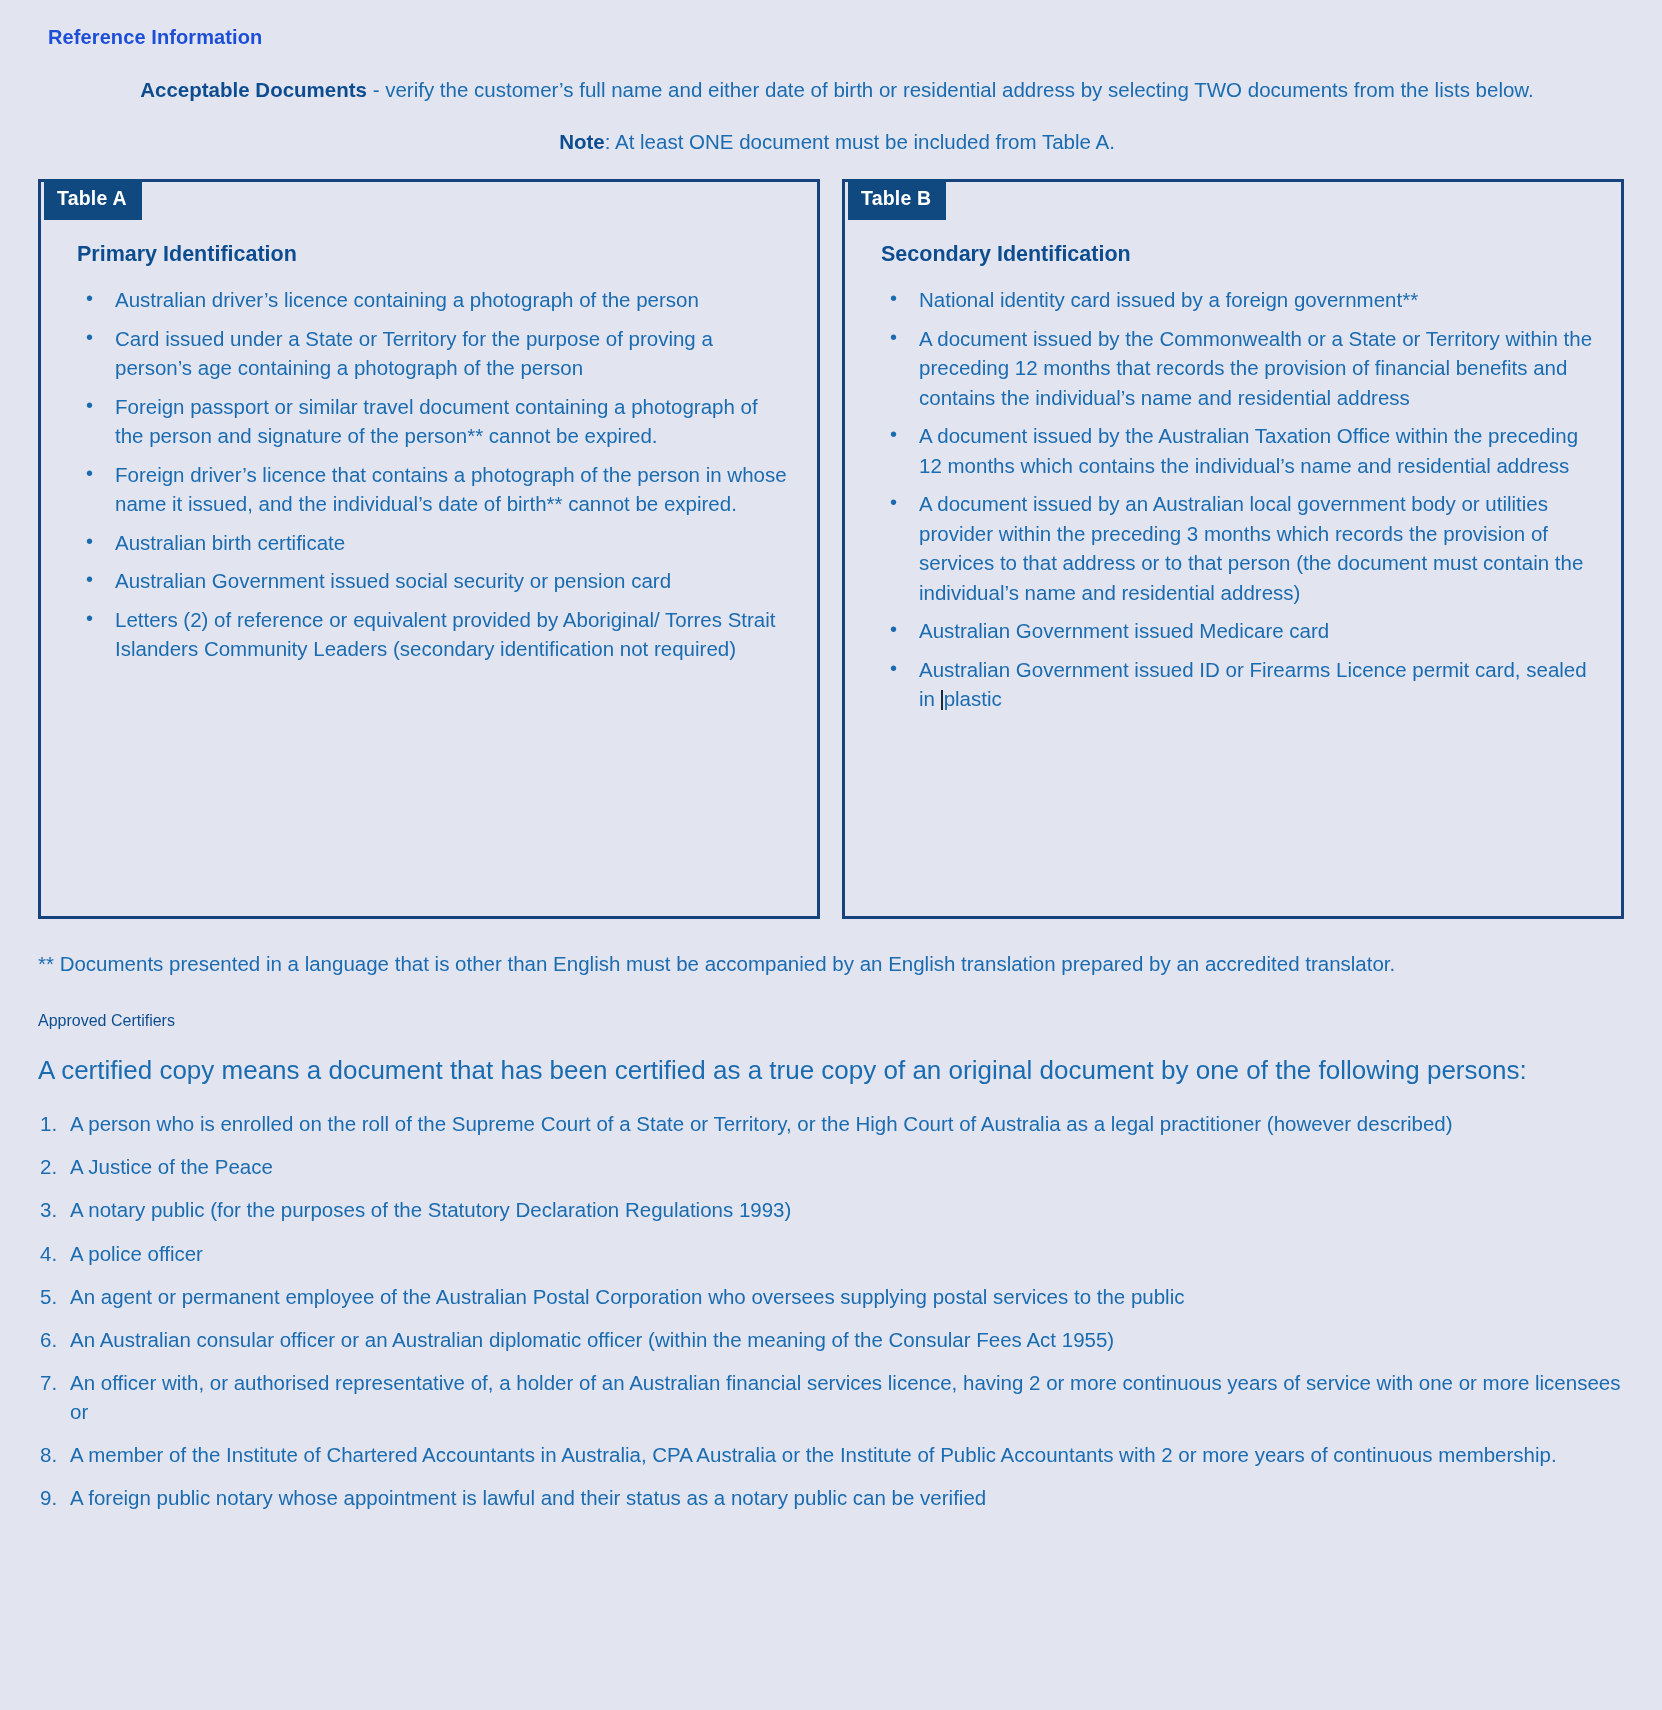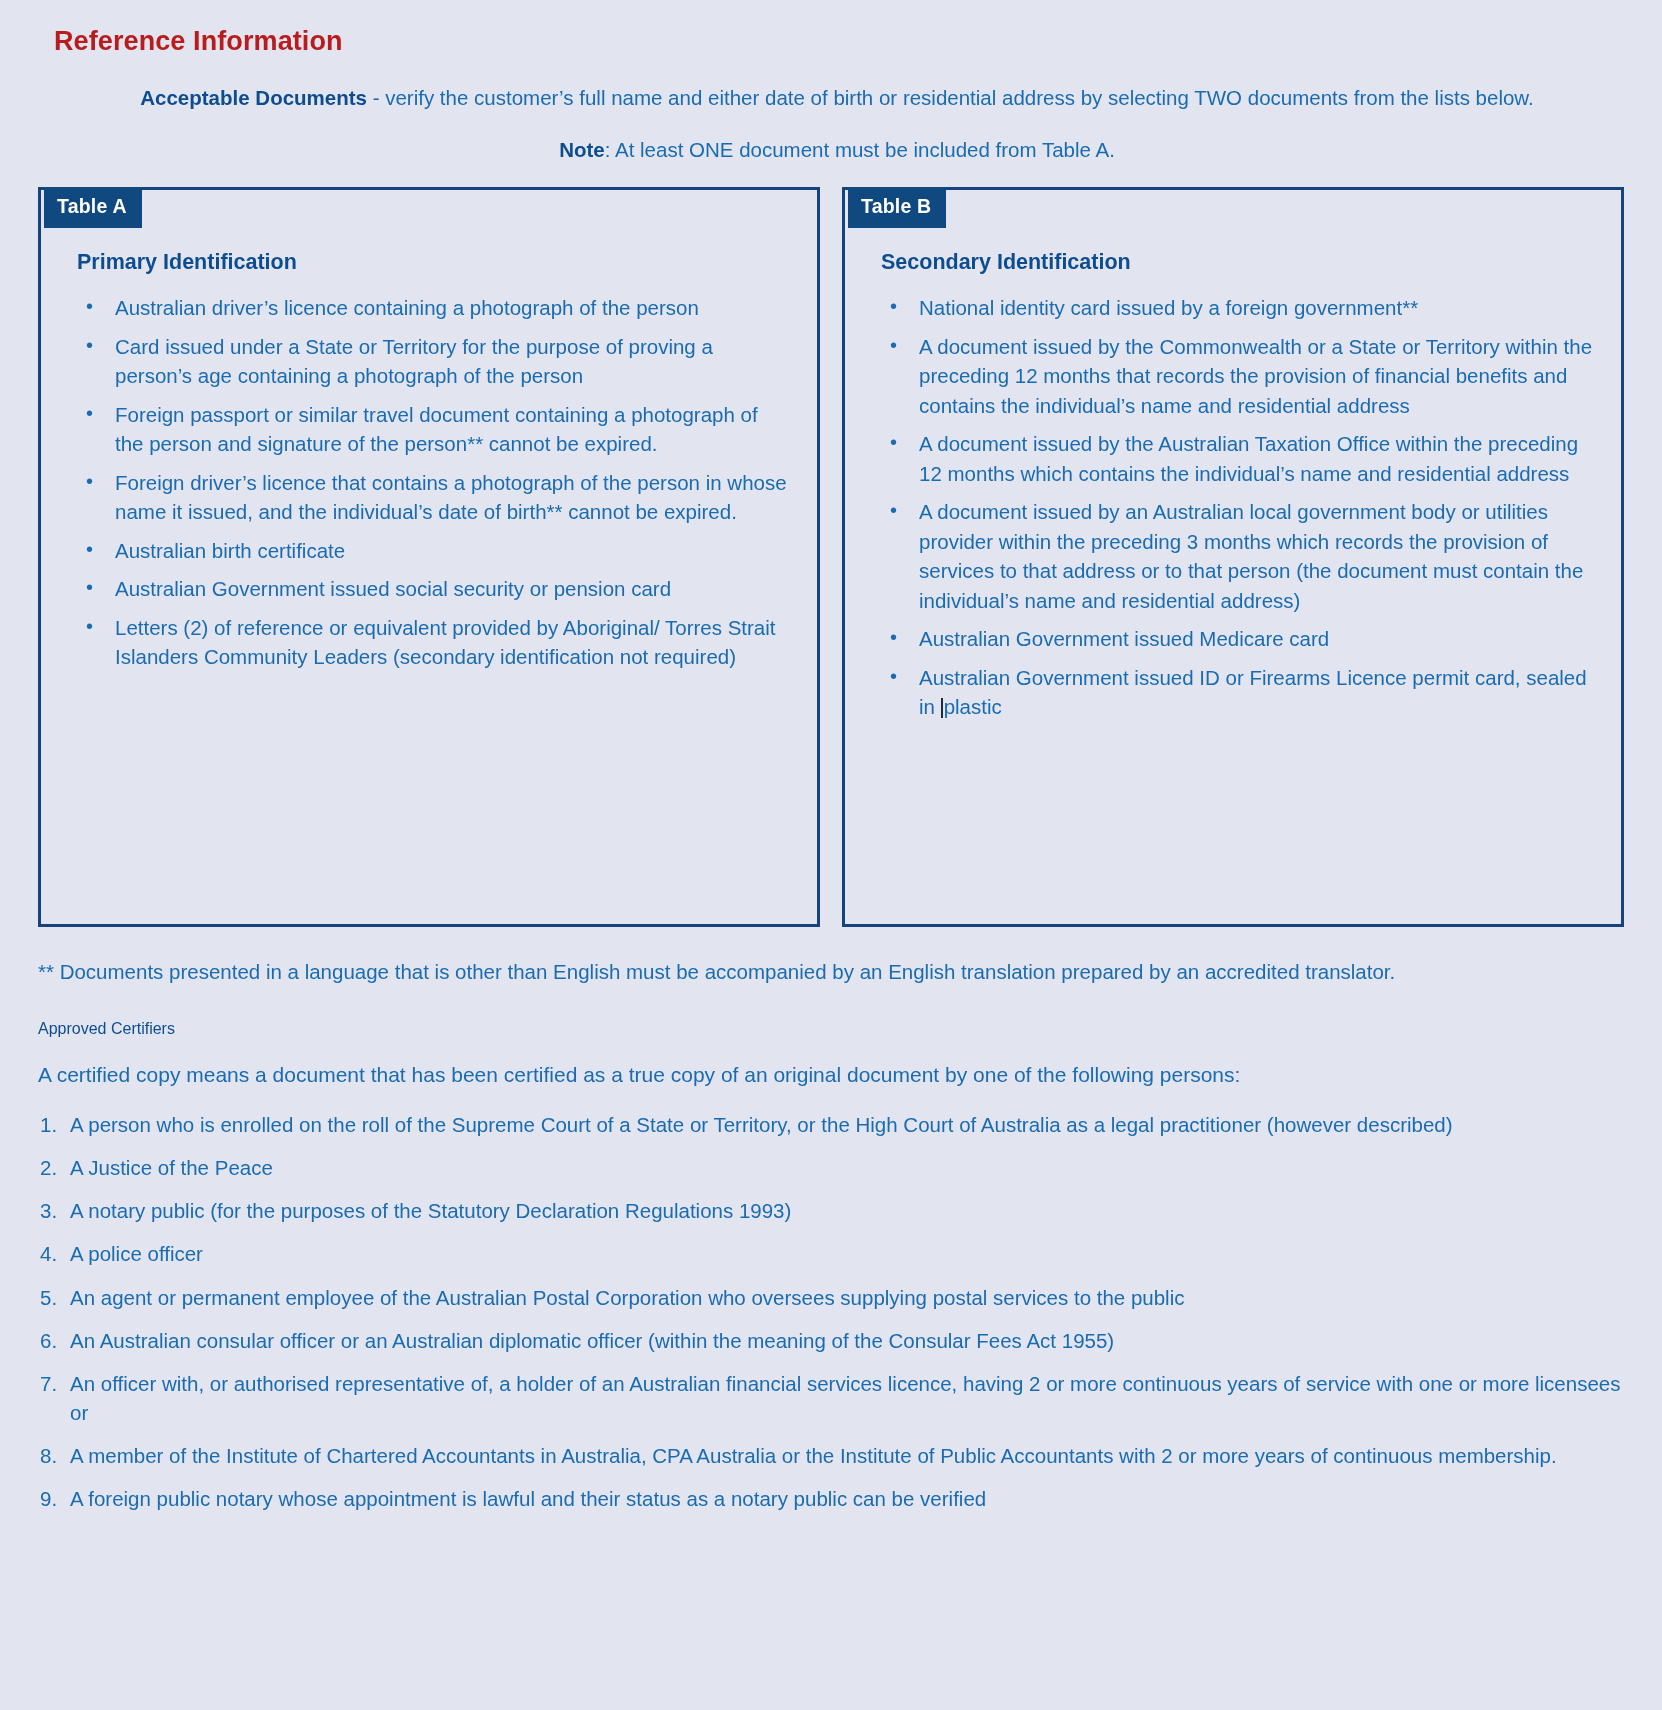--- a/index.html
+++ b/index.html
@@ -12,25 +12,25 @@
     color: #1a6bb0;
     -webkit-font-smoothing: antialiased;
   }
   .page {
     width: 1662px;
     padding: 26px 38px 20px 38px;
   }
 
   
   .page-title {
-    font-size: 27px;
+    font-size: 20px;
     font-weight: bold;
-    color: #b91c1c;
+    color: #1d4ed8;
     letter-spacing: .1px;
-    margin: 0 0 26px 16px;
+    margin: 0 0 26px 10px;
   }
   .intro {
     font-size: 20.5px;
     line-height: 1.42;
     color: #1a6bb0;
     margin: 0 0 23px 12px;
     max-width: 1590px;
     text-align: center;
   }
   .intro b, .intro strong { color: #0d4d8f; font-weight: bold; }
@@ -113,21 +113,21 @@
   }
 
   
   .section-title {
     font-size: 16px;
     font-weight: normal;
     color: #0d4d8f;
     margin: 0 0 22px 0;
   }
   .section-lead {
-    font-size: 21px;
+    font-size: 26px;
     line-height: 1.42;
     color: #1a6bb0;
     margin: 0 0 20px 0;
   }
   ol.certifiers {
     list-style: none;
     counter-reset: cert;
     margin: 0;
     padding: 0;
   }

